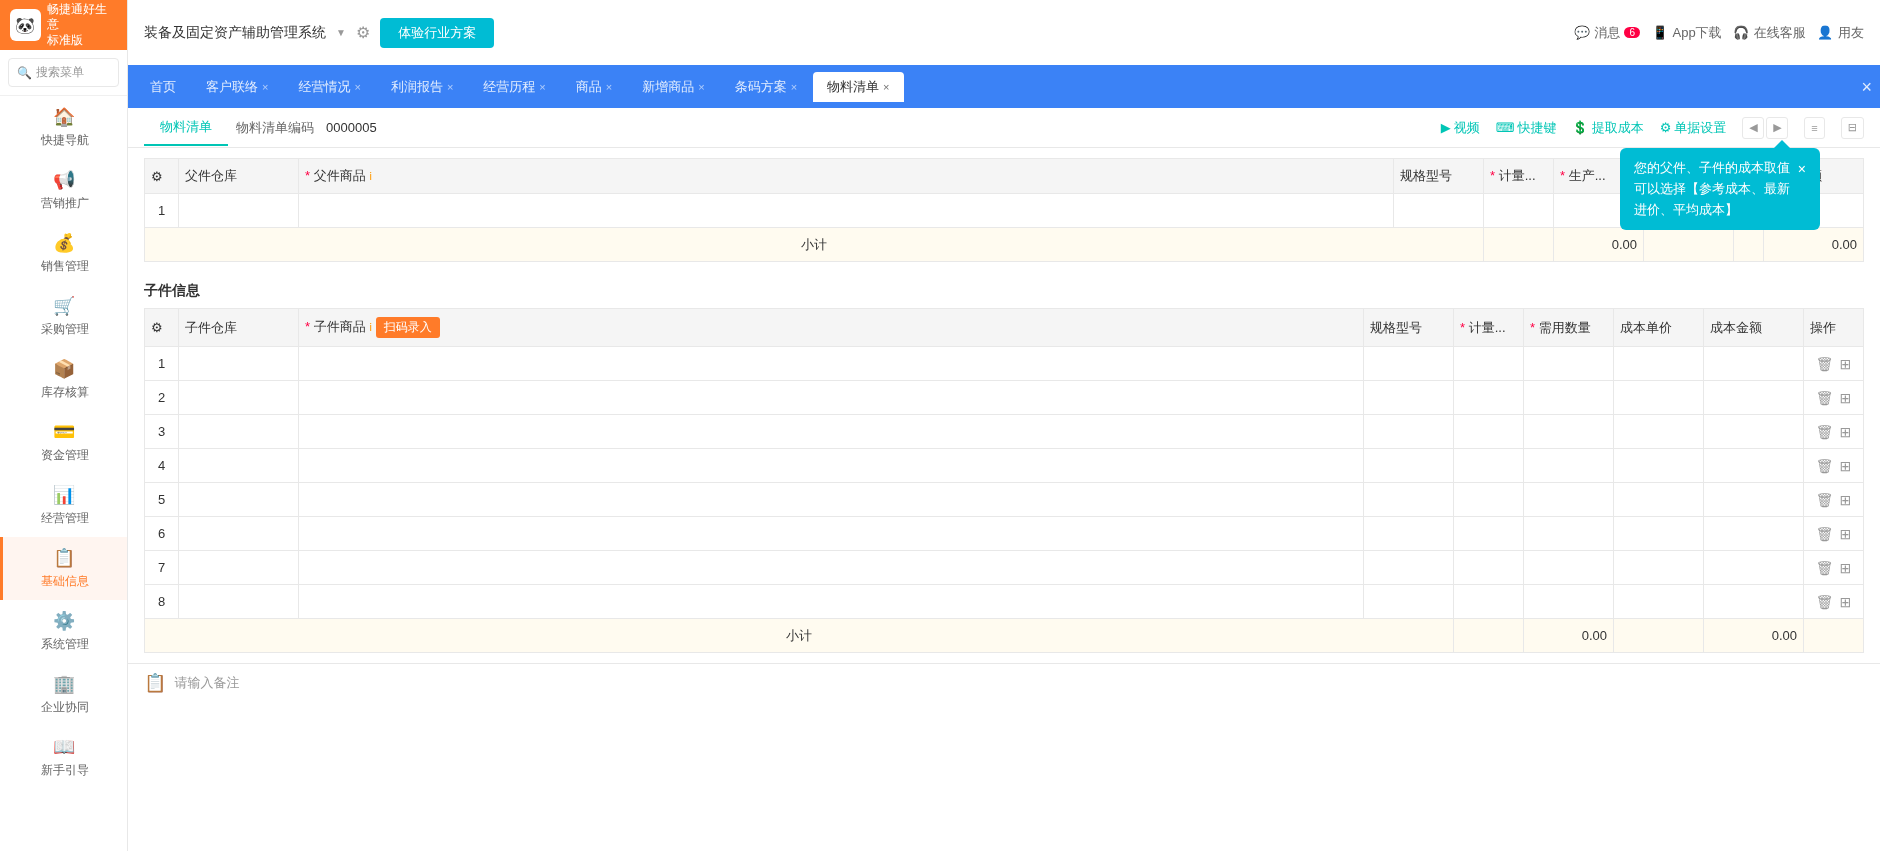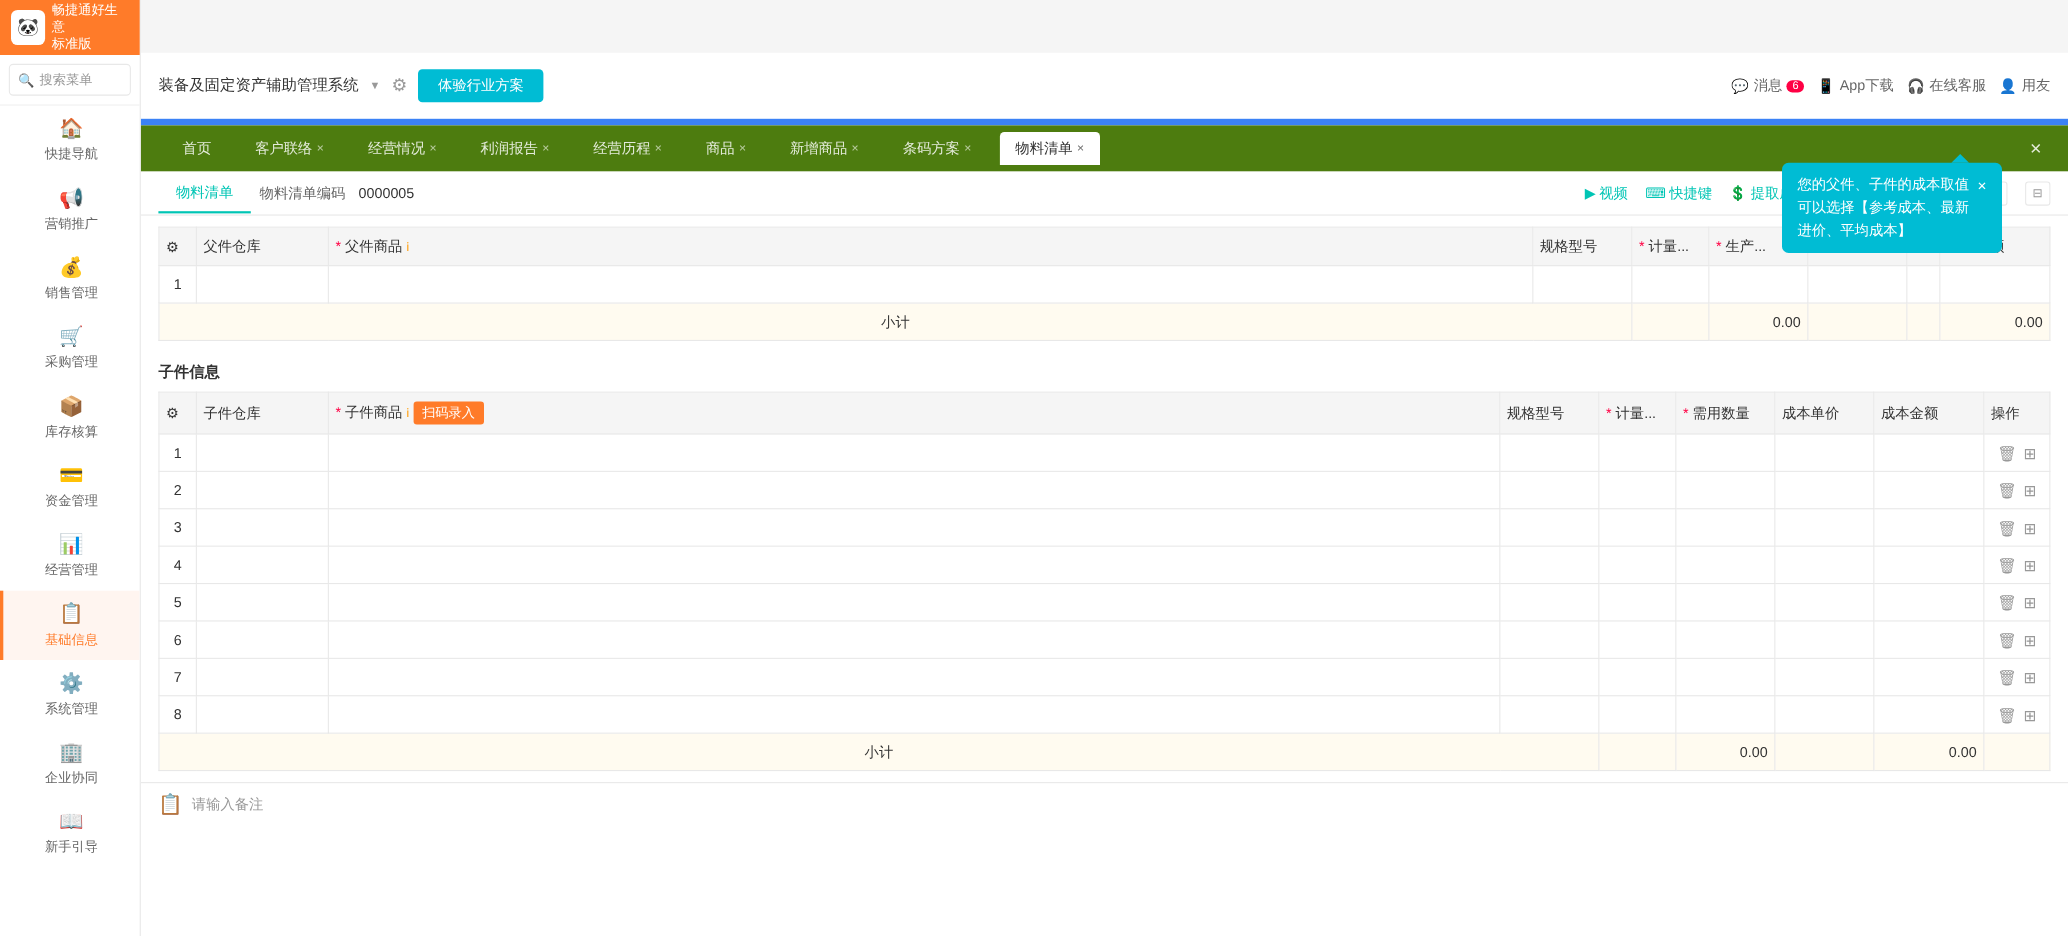--- a/index.html
+++ b/index.html
@@ -76,22 +76,21 @@
     }
 
     
     .top-header {
       background: #fff;
       height: 66px;
       display: flex;
       align-items: center;
       justify-content: space-between;
       padding: 0 16px;
-      border-bottom: 6px solid #3b82f6;
-      margin-top: 48px;
+      border-bottom: 1px solid #3b82f6;
     }
     .header-left {
       display: flex;
       align-items: center;
       gap: 10px;
     }
     .system-title { font-size: 14px; color: #333; font-weight: 500; }
     .header-actions { display: flex; align-items: center; gap: 12px; color: #666; font-size: 13px; }
     .header-btn {
       display: flex; align-items: center; gap: 4px; cursor: pointer; color: #666;
@@ -105,26 +104,26 @@
       border-radius: 4px;
       padding: 6px 18px;
       font-size: 13px;
       cursor: pointer;
       font-family: inherit;
     }
     .dropdown-arrow { font-size: 10px; color: #999; }
 
     
     .tab-bar {
-      background: #4d7c0f;
+      background: #3b82f6;
       display: flex;
       align-items: center;
       height: 42px;
-      padding: 0 24px;
-      gap: 12px;
+      padding: 0 8px;
+      gap: 2px;
       flex-shrink: 0;
     }
     .tab-item {
       padding: 6px 14px;
       color: rgba(255,255,255,0.85);
       font-size: 13px;
       cursor: pointer;
       border-radius: 4px 4px 0 0;
       white-space: nowrap;
       display: flex;

